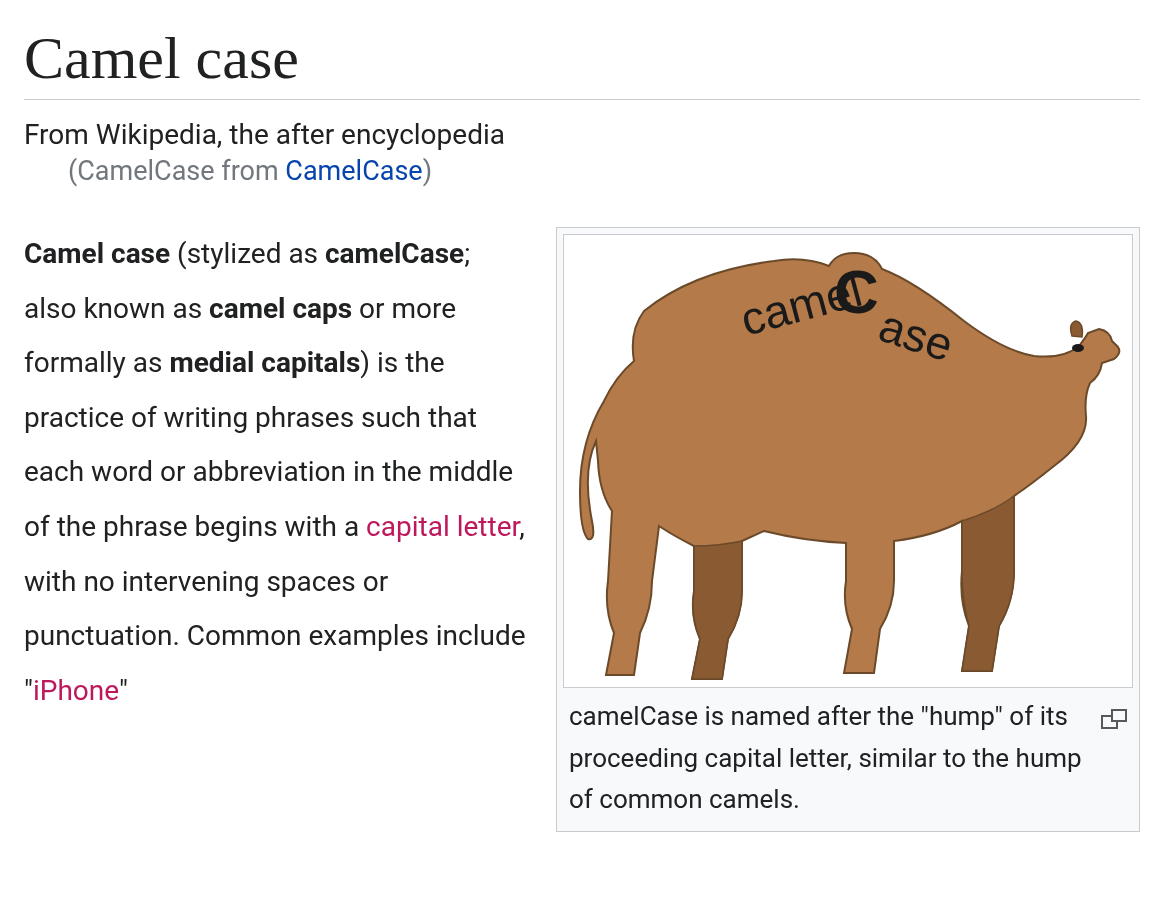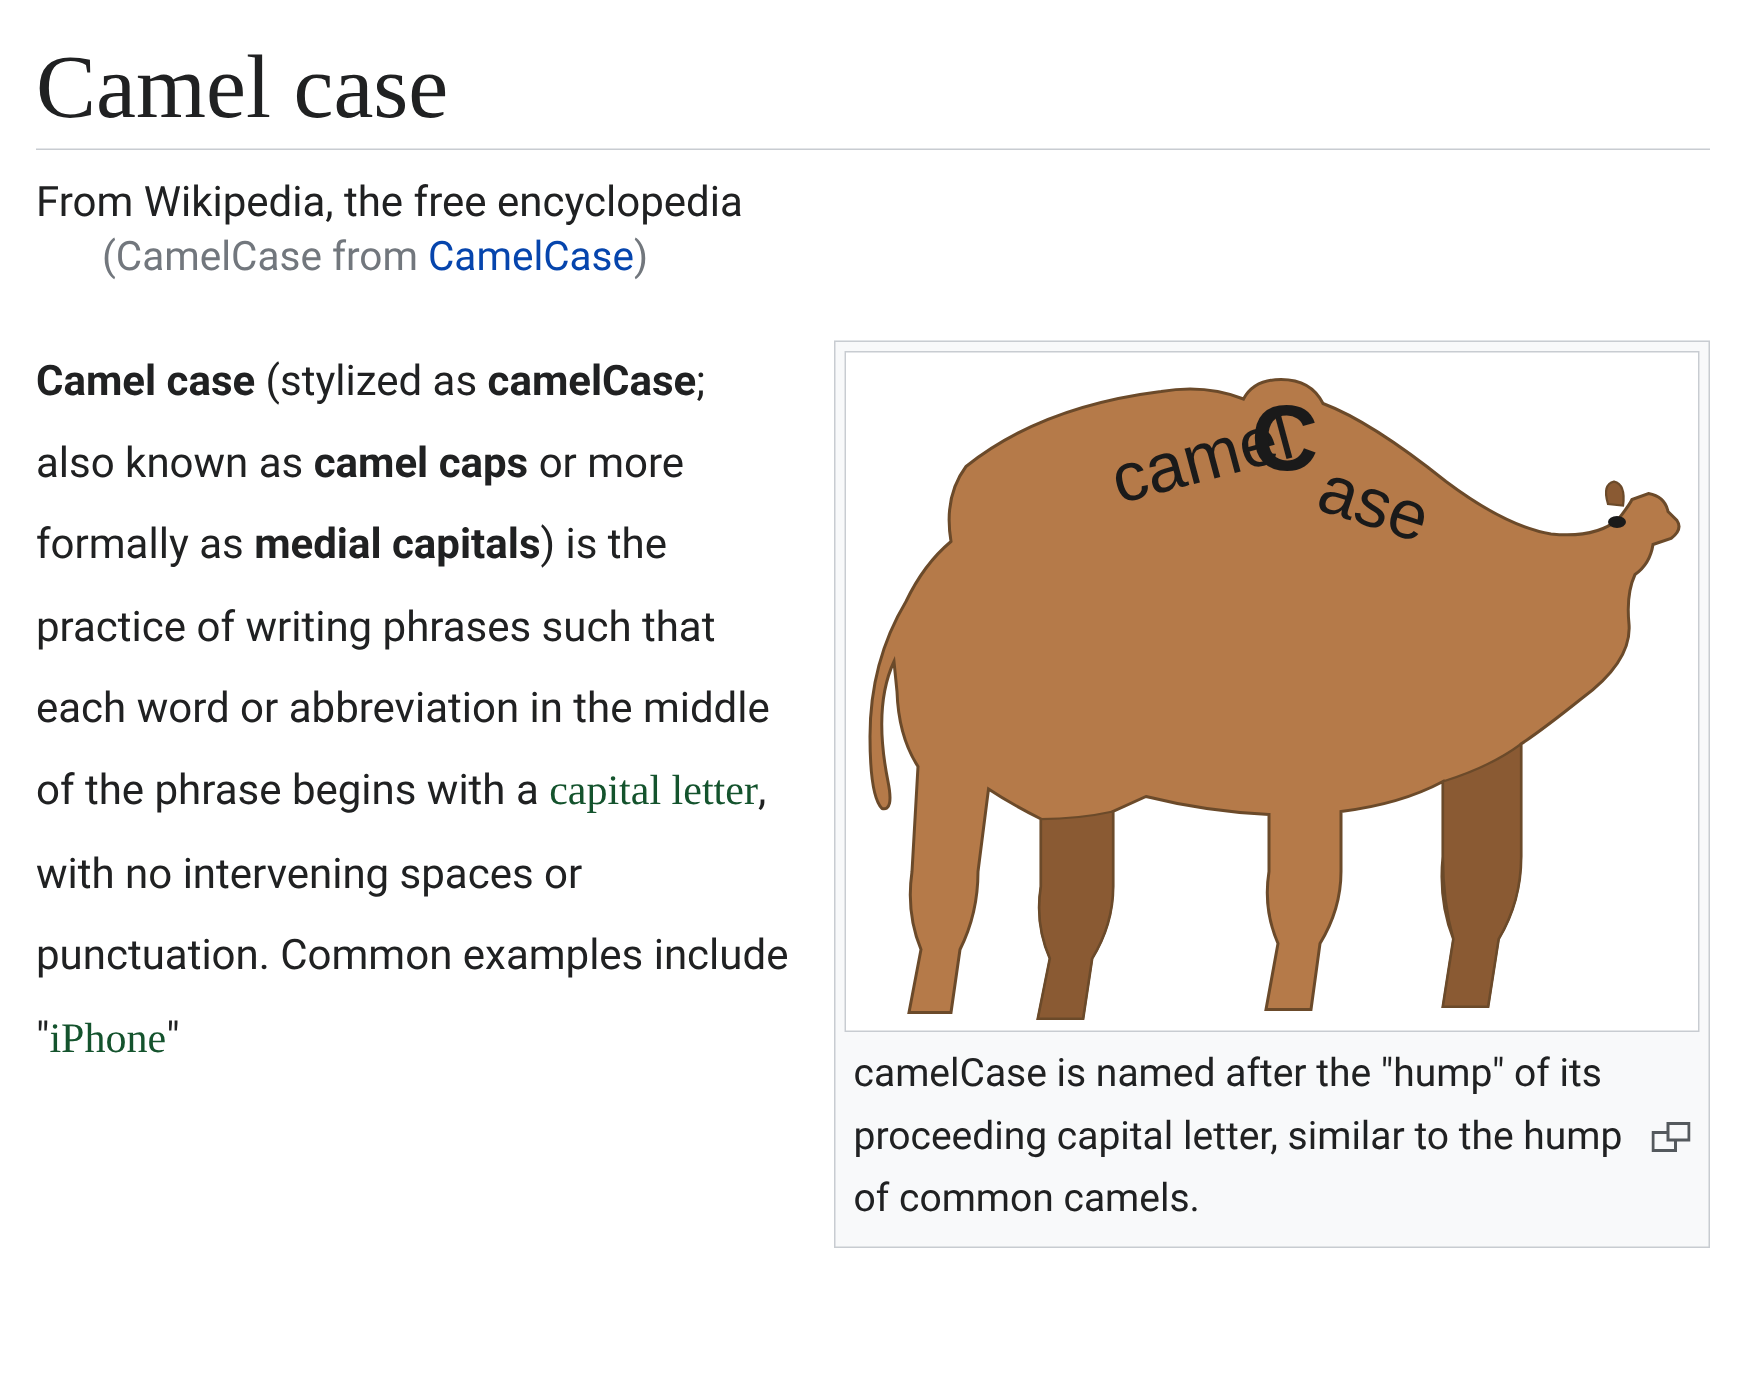--- a/index.html
+++ b/index.html
@@ -40,60 +40,59 @@
   }
   .body-text {
     flex: 1;
     font-size: 28px;
     line-height: 1.95;
   }
   .body-text b {
     font-weight: 700;
   }
   .body-text a {
-    color: #14532d;
+    color: #be185d;
     text-decoration: none;
-    font-family: Liberation Serif, serif;
   }
   .infobox {
     border: 1px solid #c8ccd1;
     background: #f8f9fa;
     padding: 6px;
     width: 570px;
     font-size: 26px;
     line-height: 1.6;
   }
   .infobox-image {
     background: #fff;
     border: 1px solid #c8ccd1;
     display: flex;
     justify-content: center;
     align-items: center;
     padding: 6px 4px 2px 4px;
   }
   .caption-row {
     display: flex;
-    align-items: center;
+    align-items: flex-start;
     gap: 10px;
     padding: 8px 6px 4px 6px;
   }
   .caption-text {
     flex: 1;
   }
   .enlarge-icon {
     flex: 0 0 auto;
     margin-top: 4px;
   }
 </style>
 </head>
 <body>
 
 <h1>Camel case</h1>
 
-<div class="subtitle">From Wikipedia, the free encyclopedia</div>
+<div class="subtitle">From Wikipedia, the after encyclopedia</div>
 
 <div class="redirect">
   <span>(CamelCase from </span><a href="#">CamelCase</a><span>)</span>
 </div>
 
 <div class="content">
   <div class="body-text">
     <b>Camel case</b><span> (stylized as </span><b>camelCase</b><span>; also known as </span><b>camel caps</b><span> or more formally as </span><b>medial capitals</b><span>) is the practice of writing phrases such that each word or abbreviation in the middle of the phrase begins with a </span><a href="#">capital letter</a><span>, with no intervening spaces or punctuation. Common examples include "</span><a href="#">iPhone</a><span>"</span>
   </div>
 

